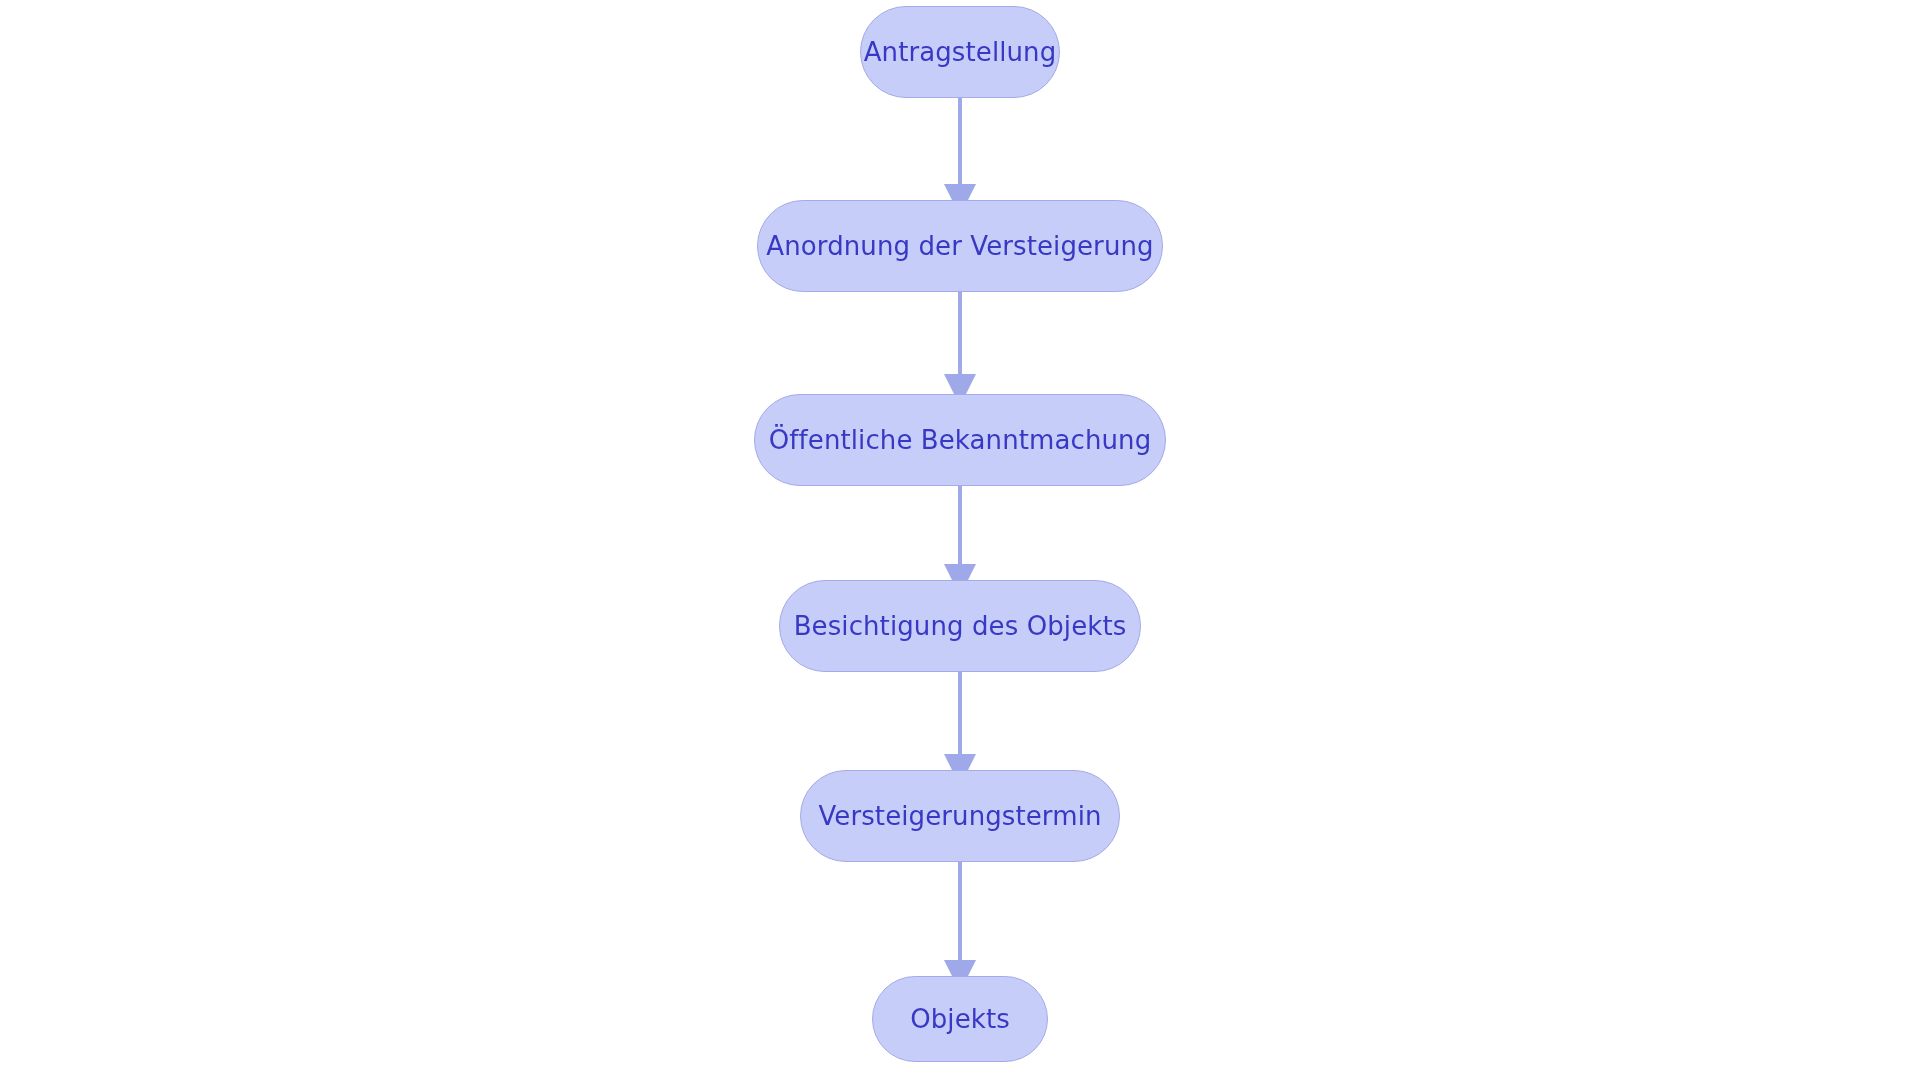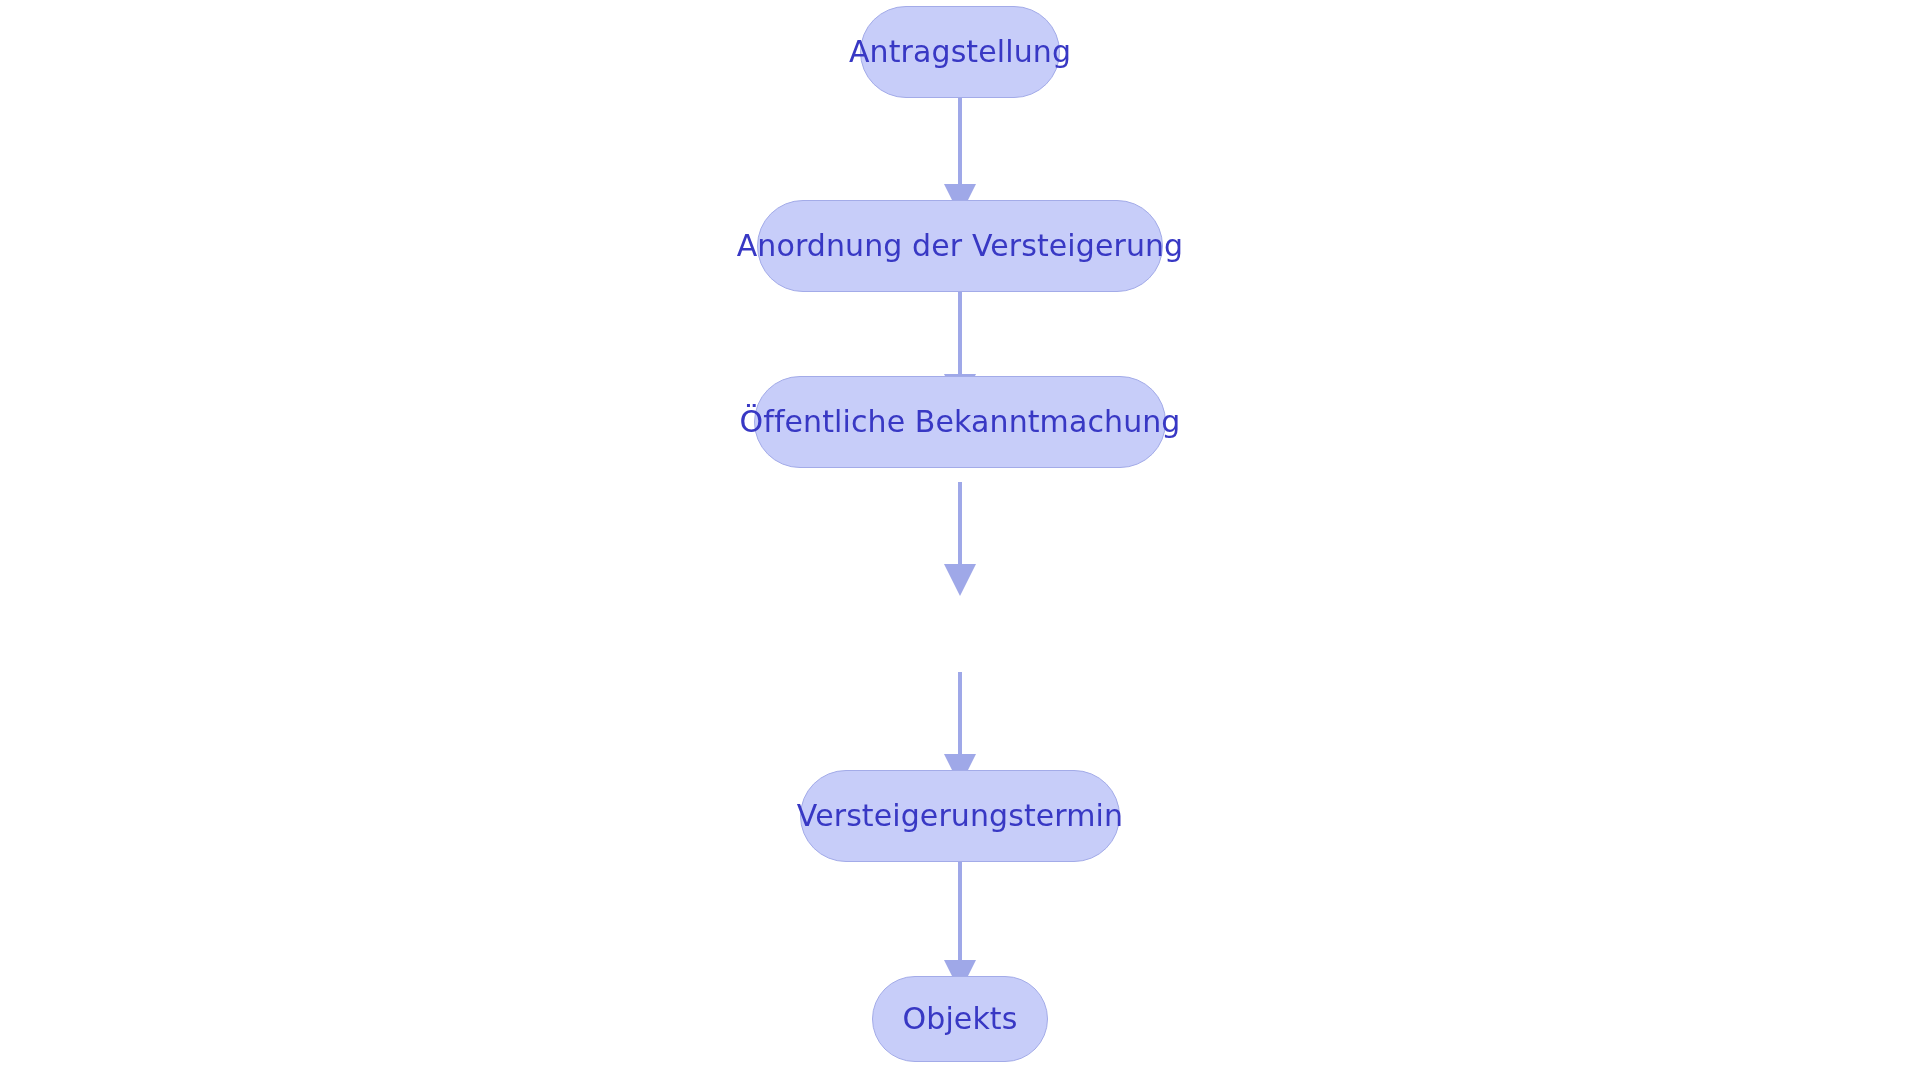--- a/index.html
+++ b/index.html
@@ -49,31 +49,31 @@
     background: #c7cdf9;
     border: 1.6px solid #a3abe8;
     border-radius: 999px;
     height: 92px;
     transform: translateX(-50%);
     left: 960px;
   }
 
   .flow-node .node-label {
     color: #3838c4;
-    font-size: 30px;
+    font-size: 26px;
     font-weight: 400;
     letter-spacing: 0.1px;
     white-space: nowrap;
     line-height: 1;
   }
 
   
   #node-0 { top: 6px;   width: 200px; }
   #node-1 { top: 200px; width: 406px; justify-content: center; }
-  #node-2 { top: 376px; width: 412px; text-align: right; }
+  #node-2 { top: 394px; width: 412px; text-align: right; }
   #node-3 { top: 580px; width: 362px; }
   #node-4 { top: 770px; width: 320px; }
   #node-5 { top: 976px; width: 176px; height: 86px; }
 </style>
 </head>
 <body>
 
 <div id="flowchart-canvas">
 
   <svg id="connector-layer" viewBox="0 0 1920 1083" width="1920" height="1083" xmlns="http://www.w3.org/2000/svg">
@@ -107,20 +107,23 @@
     </div>
 
     <div class="flow-node" id="node-1">
       <span class="node-label">Anordnung der Versteigerung</span>
     </div>
 
     <div class="flow-node" id="node-2">
       <span class="node-label">Öffentliche Bekanntmachung</span>
     </div>
 
+    <div class="flow-node" id="node-3">
+      <span class="node-label">Besichtigung des Objekts</span>
+    </div>
 
     <div class="flow-node" id="node-4">
       <span class="node-label">Versteigerungstermin</span>
     </div>
 
     <div class="flow-node" id="node-5">
       <span class="node-label">Objekts</span>
     </div>
 
   </div>

